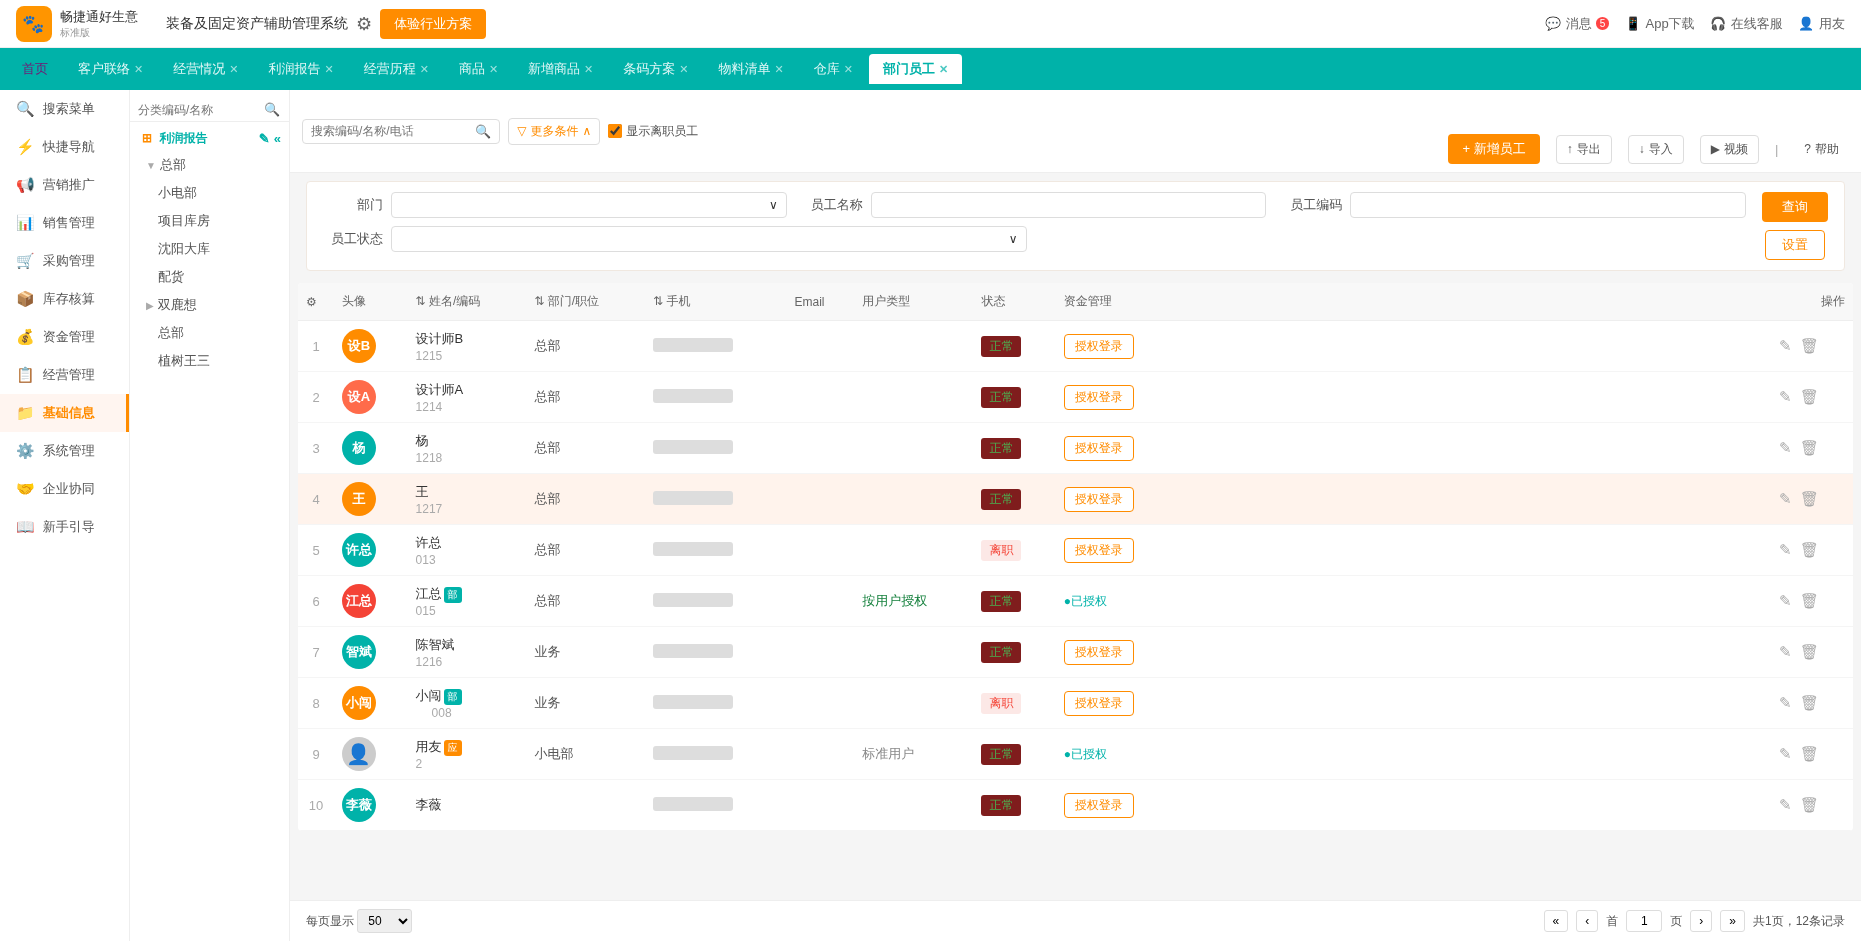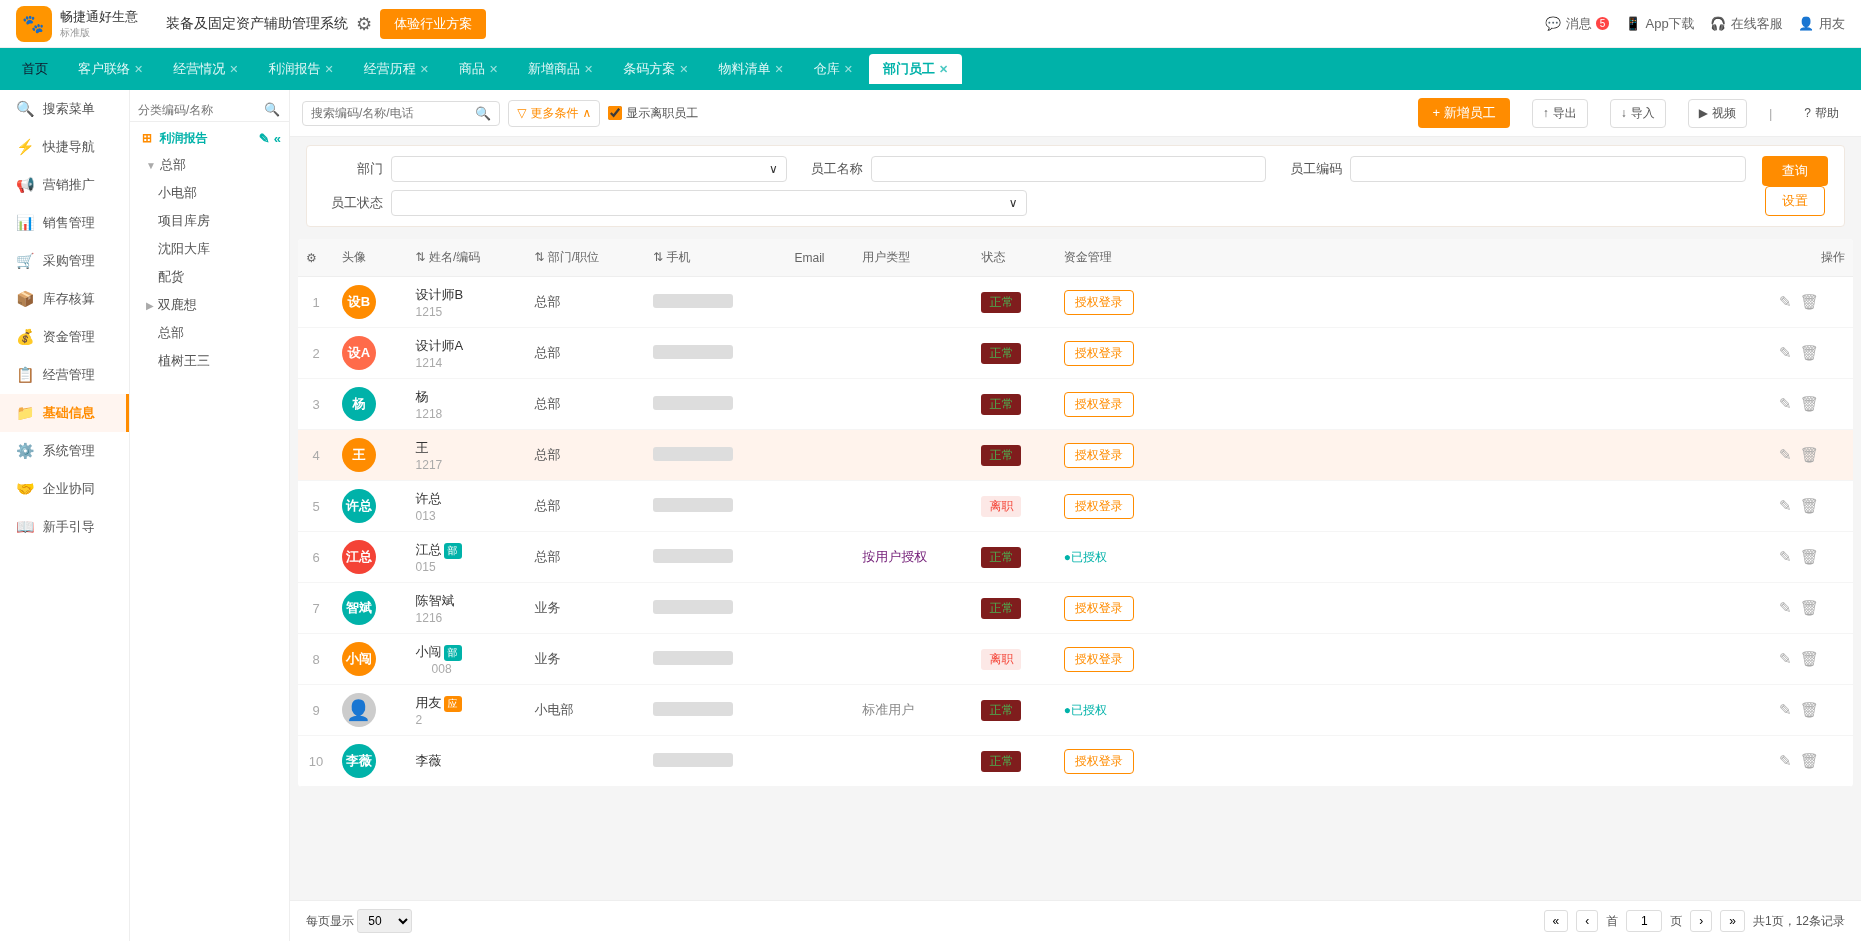--- a/index.html
+++ b/index.html
@@ -27,21 +27,21 @@
     .nav-tabs {
       background: #00b2a9; display: flex; align-items: center; height: 42px;
       padding: 0 8px; gap: 2px; overflow: hidden;
     }
     .nav-tab {
       color: #e0f7f6; font-size: 13px; padding: 6px 14px; cursor: pointer;
       border-radius: 4px 4px 0 0; white-space: nowrap; display: flex; align-items: center; gap: 4px;
     }
     .nav-tab.active { background: #fff; color: #00b2a9; font-weight: bold; }
     .nav-tab .close { font-size: 11px; opacity: 0.7; }
-    .nav-tab.home { background: transparent; color: #0f172a; font-family: Liberation Mono, monospace; }
+    .nav-tab.home { background: transparent; color: #701a75; font-family: Liberation Mono, monospace; }
 
     
     .main-layout { display: flex; height: calc(941px - 48px - 42px); }
 
     
     .sidebar { width: 130px; background: #fff; border-right: 1px solid #eee; overflow-y: auto; flex-shrink: 0; }
     .sidebar-item {
       display: flex; align-items: center; gap: 8px;
       padding: 10px 16px; cursor: pointer; font-size: 13px; color: #555;
     }
@@ -63,33 +63,33 @@
     
     .right-main { flex: 1; display: flex; flex-direction: column; overflow: hidden; background: #f5f5f5; }
 
     
     .toolbar { background: #fff; padding: 8px 12px; display: flex; align-items: center; justify-content: space-between; border-bottom: 1px solid #eee; gap: 8px; }
     .toolbar-left { display: flex; align-items: center; gap: 8px; }
     .search-box { display: flex; align-items: center; border: 1px solid #ddd; border-radius: 4px; padding: 4px 8px; gap: 4px; }
     .search-box input { border: none; outline: none; font-size: 12px; width: 160px; }
     .more-filter { display: flex; align-items: center; gap: 4px; color: #ff8c00; font-size: 12px; cursor: pointer; border: 1px solid #ddd; border-radius: 4px; padding: 4px 8px; }
     .show-left { display: flex; align-items: center; gap: 4px; font-size: 12px; cursor: pointer; color: #555; }
-    .toolbar-right { display: flex; align-items: center; gap: 22px; }
+    .toolbar-right { display: flex; align-items: center; gap: 16px; margin-top: 36px; }
     .btn-add { background: #ff8c00; color: #fff; border: none; border-radius: 4px; padding: 6px 14px; cursor: pointer; font-size: 13px; }
     .btn-outline { background: #fff; color: #555; border: 1px solid #ddd; border-radius: 4px; padding: 5px 10px; cursor: pointer; font-size: 12px; display: flex; align-items: center; gap: 4px; }
 
     
     .filter-panel { background: #fff; padding: 10px 16px; border: 1px solid #f0e8e0; margin: 8px; border-radius: 4px; }
     .filter-row { display: flex; align-items: center; gap: 16px; margin-bottom: 8px; }
     .filter-row:last-child { margin-bottom: 0; }
     .filter-item { display: flex; align-items: center; gap: 8px; flex: 1; }
     .filter-label { font-size: 13px; color: #555; white-space: nowrap; width: 60px; text-align: right; }
     .filter-select { border: 1px solid #ddd; border-radius: 4px; padding: 5px 8px; font-size: 12px; flex: 1; background: #fff; display: flex; align-items: center; justify-content: space-between; cursor: pointer; min-width: 180px; }
     .filter-input { border: 1px solid #ddd; border-radius: 4px; padding: 5px 8px; font-size: 12px; flex: 1; outline: none; }
-    .filter-actions { display: flex; align-items: center; flex-direction: column; }
+    .filter-actions { display: flex; align-items: center; gap: 8px; flex-direction: column; }
     .btn-search { background: #ff8c00; color: #fff; border: none; border-radius: 4px; padding: 6px 20px; cursor: pointer; font-size: 13px; }
     .btn-set { background: #fff; color: #ff8c00; border: 1px solid #ff8c00; border-radius: 4px; padding: 5px 16px; cursor: pointer; font-size: 13px; }
 
     
     .table-container { flex: 1; overflow-y: auto; padding: 0 8px 8px; }
     table { width: 100%; border-collapse: collapse; background: #fff; border-radius: 4px; overflow: hidden; }
     thead tr { background: #f8f8f8; }
     th { padding: 10px 8px; text-align: left; font-size: 12px; color: #666; font-weight: normal; border-bottom: 1px solid #eee; white-space: nowrap; }
     td { padding: 8px 8px; font-size: 13px; color: #333; border-bottom: 1px solid #f5f5f5; vertical-align: middle; }
     tr.highlighted { background: #fff3ec; }
@@ -462,21 +462,21 @@
               </tr>
               <tr>
                 <td style="text-align: center; color: rgb(170, 170, 170);">6</td>
                 <td>
                   <div class="avatar-circle" style="background: rgb(244, 67, 54);">江总</div>
                 </td>
                 <td><span style="font-size:13px;color:#333;">江总</span><span class="badge-dept">部</span><br><span style="font-size:12px;color:#aaa;">015</span></td>
                 <td style="color: rgb(85, 85, 85);">总部</td>
                 <td><span class="phone-blur"></span></td>
                 <td></td>
-                <td style="color: #701a75;">按用户授权</td>
+                <td style="color: #15803d;">按用户授权</td>
                 <td><span class="status-badge status-normal">正常</span></td>
                 <td><span class="auth-done">●已授权</span></td>
                 <td></td>
                 <td>
                   <div class="op-icons">
     <span class="op-icon" title="编辑">✎</span>
     <span class="op-icon" title="删除">🗑</span>
   </div>
                 </td>
               </tr>

